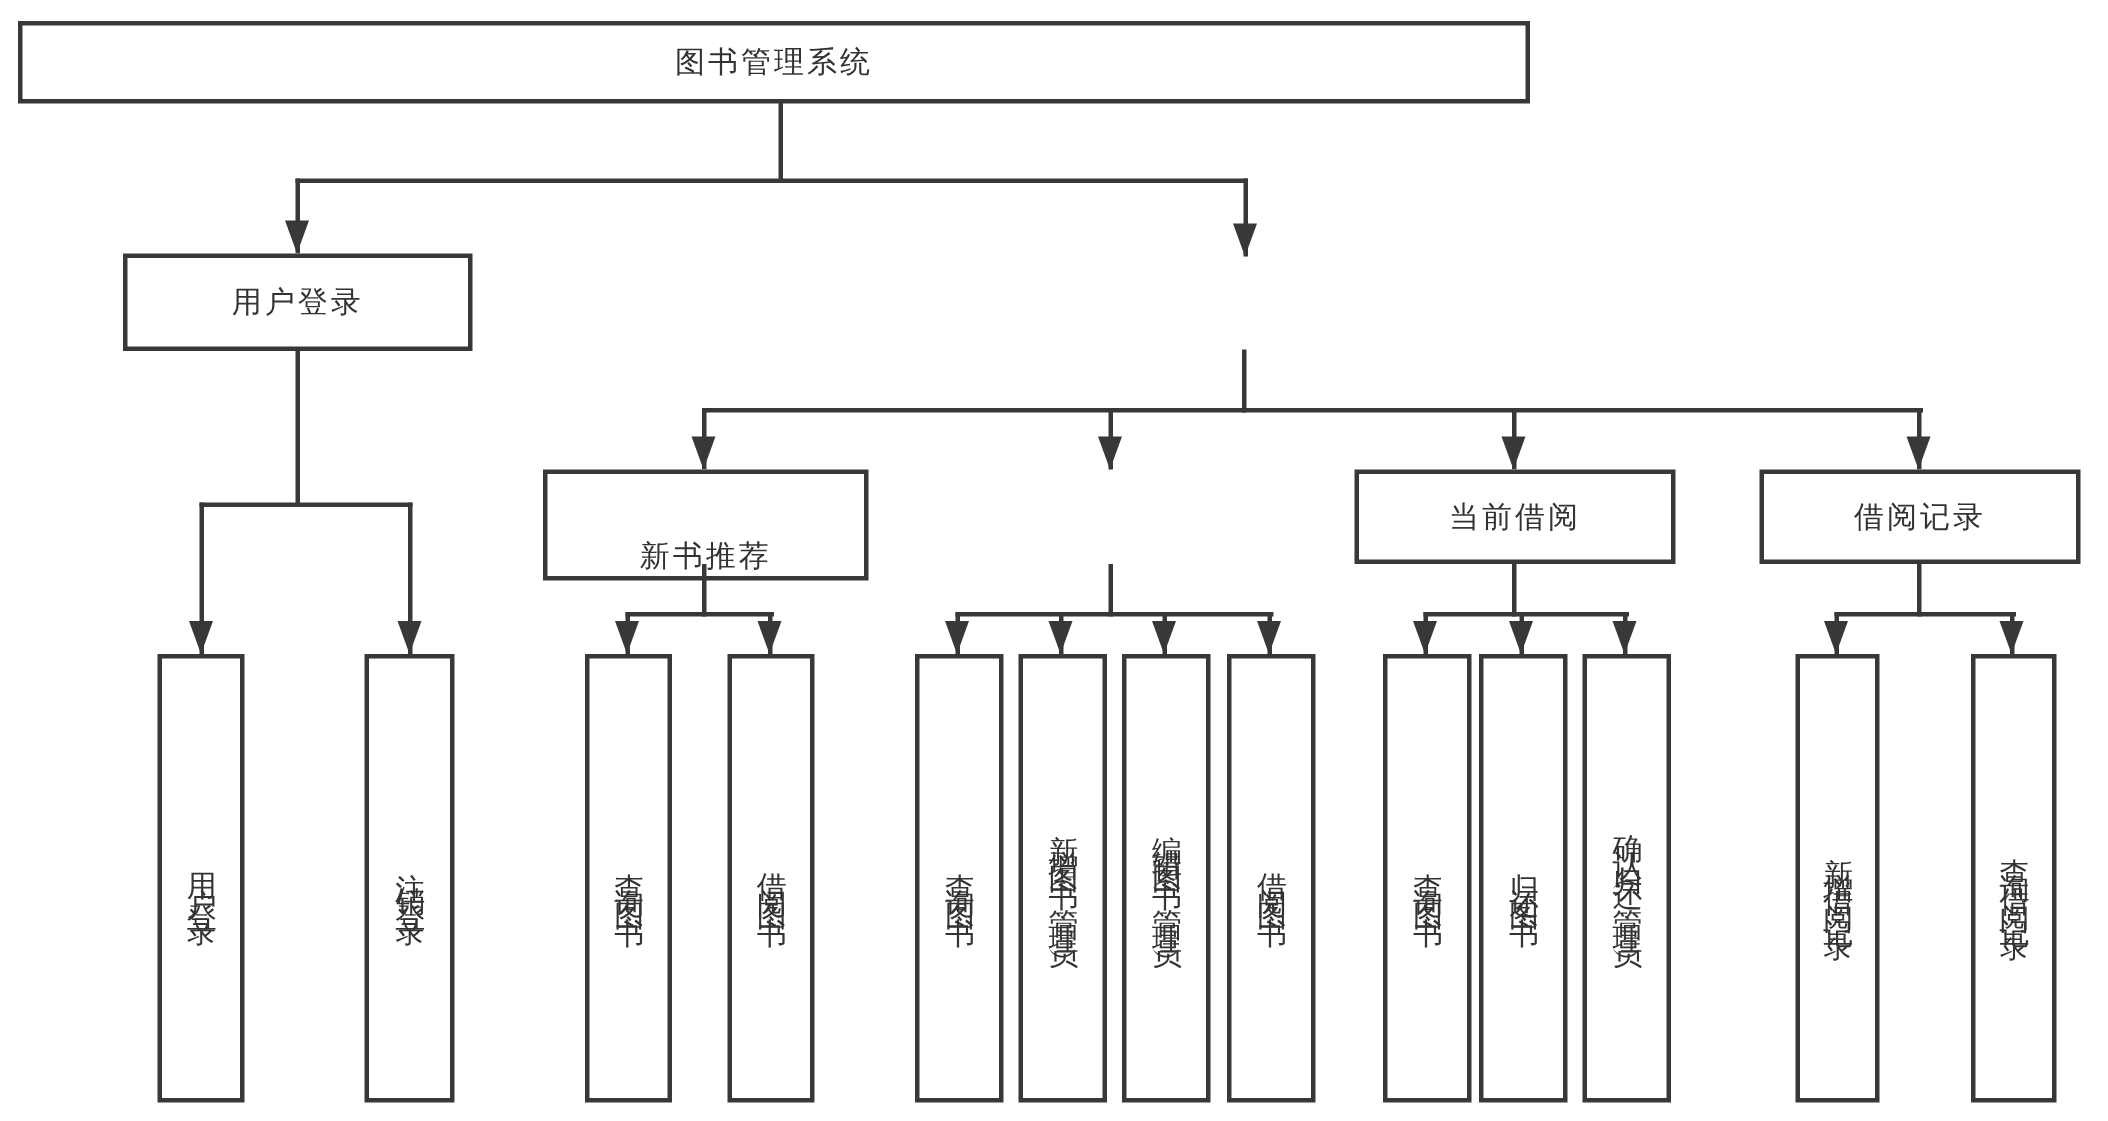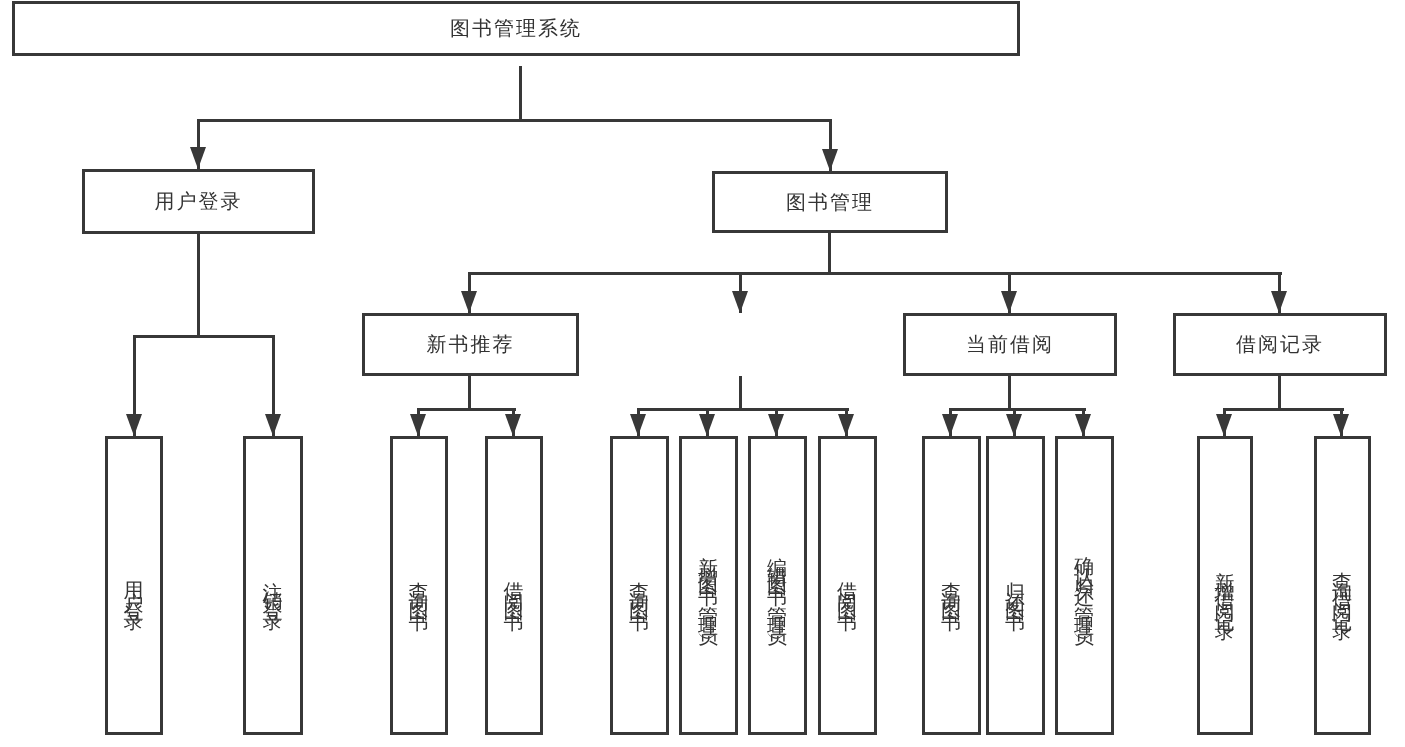--- a/index.html
+++ b/index.html
@@ -54,57 +54,54 @@
     color:var(--watermark);
     white-space:nowrap;
     z-index:5;
   }
 </style>
 </head>
 <body>
 
 <div class="stage">
 
-  <div class="box hbox" style="left:12px;top:1px;width:1008px;height:55px;">
+  <div class="box hbox" style="left:12px;top:14px;width:1008px;height:55px;">
     <span>图书管理系统</span>
   </div>
 
   <div class="vl" style="left:519px;top:66px;height:56px;"></div>
   <div class="hl" style="left:197px;top:119px;width:635px;"></div>
   <div class="vl" style="left:197px;top:119px;height:50px;"></div>
   <div class="arrow" style="left:190px;top:147px;"></div>
   <div class="vl" style="left:829px;top:119px;height:52px;"></div>
   <div class="arrow" style="left:822px;top:149px;"></div>
 
   <div class="box hbox" style="left:82px;top:169px;width:233px;height:65px;">
     <span>用户登录</span>
-  </div>
-  <div class="box hbox" style="left:712px;top:171px;width:236px;height:62px;">
-    <span>图书管理</span>
   </div>
 
   <div class="vl" style="left:197px;top:234px;height:104px;"></div>
   <div class="hl" style="left:133px;top:335px;width:142px;"></div>
   <div class="vl" style="left:133px;top:335px;height:101px;"></div>
   <div class="arrow" style="left:126px;top:414px;"></div>
   <div class="vl" style="left:272px;top:335px;height:101px;"></div>
   <div class="arrow" style="left:265px;top:414px;"></div>
 
   <div class="vl" style="left:828px;top:233px;height:42px;"></div>
   <div class="hl" style="left:468px;top:272px;width:814px;"></div>
   <div class="vl" style="left:468px;top:272px;height:41px;"></div>
   <div class="arrow" style="left:461px;top:291px;"></div>
   <div class="vl" style="left:739px;top:272px;height:41px;"></div>
   <div class="arrow" style="left:732px;top:291px;"></div>
   <div class="vl" style="left:1008px;top:272px;height:41px;"></div>
   <div class="arrow" style="left:1001px;top:291px;"></div>
   <div class="vl" style="left:1278px;top:272px;height:41px;"></div>
   <div class="arrow" style="left:1271px;top:291px;"></div>
 
-  <div class="box hbox" style="left:362px;top:313px;width:217px;height:63px;">
+  <div class="box hbox" style="left:362px;top:313px;width:217px;height:74px;align-items:flex-end;">
     <span>新书推荐</span>
   </div>
   <div class="box hbox" style="left:1173px;top:313px;width:214px;height:63px;">
     <span>借阅记录</span>
   </div>
   <div class="box hbox" style="left:903px;top:313px;width:214px;height:63px;">
     <span>当前借阅</span>
   </div>
 
   <div class="vl" style="left:468px;top:376px;height:35px;"></div>

